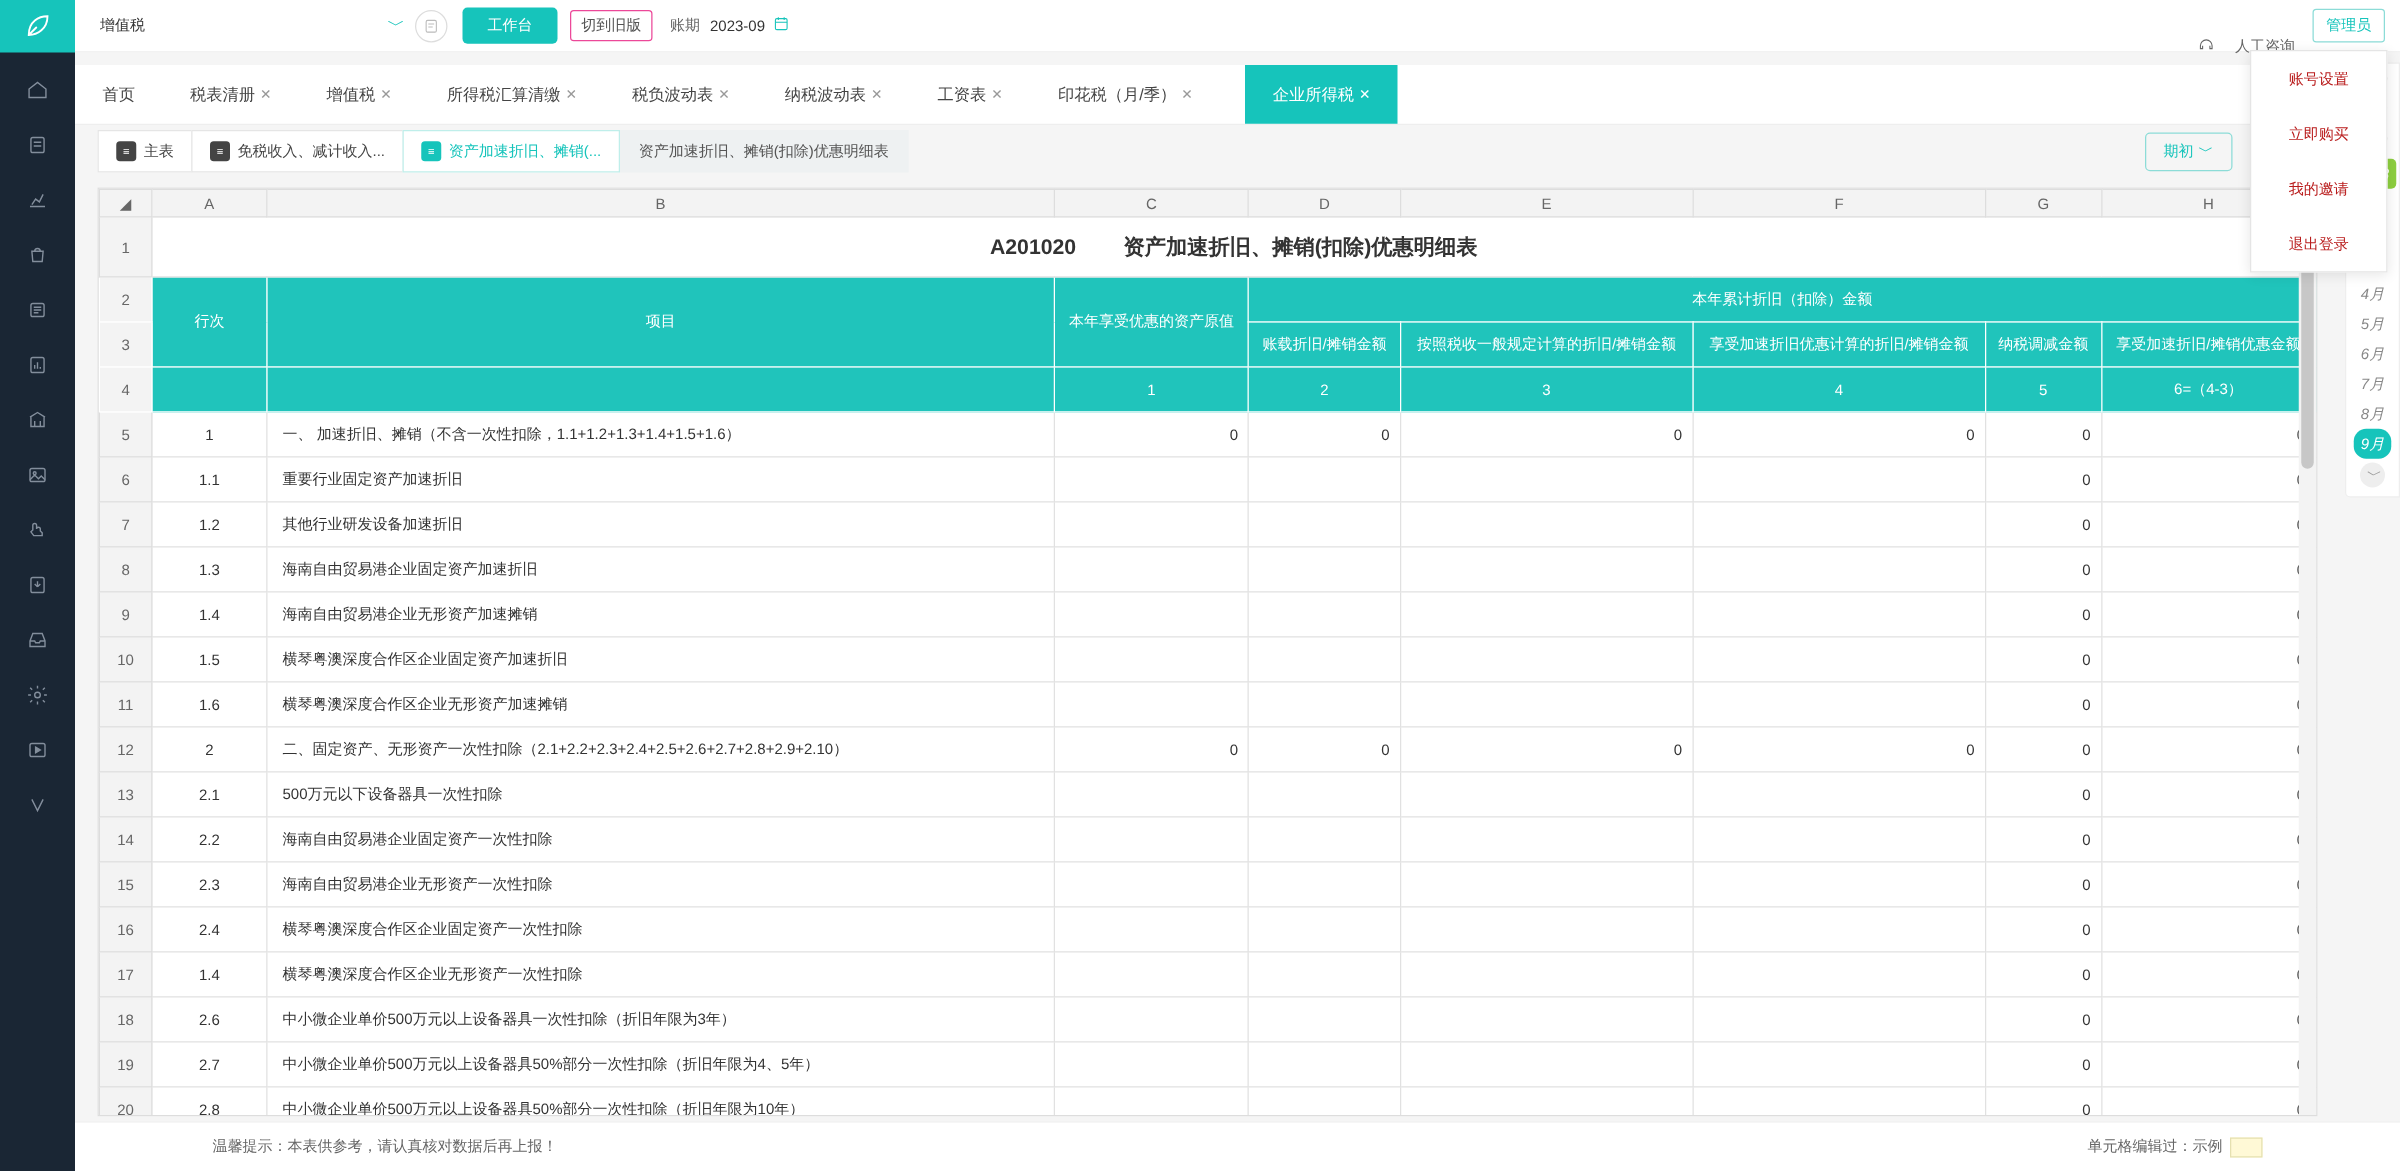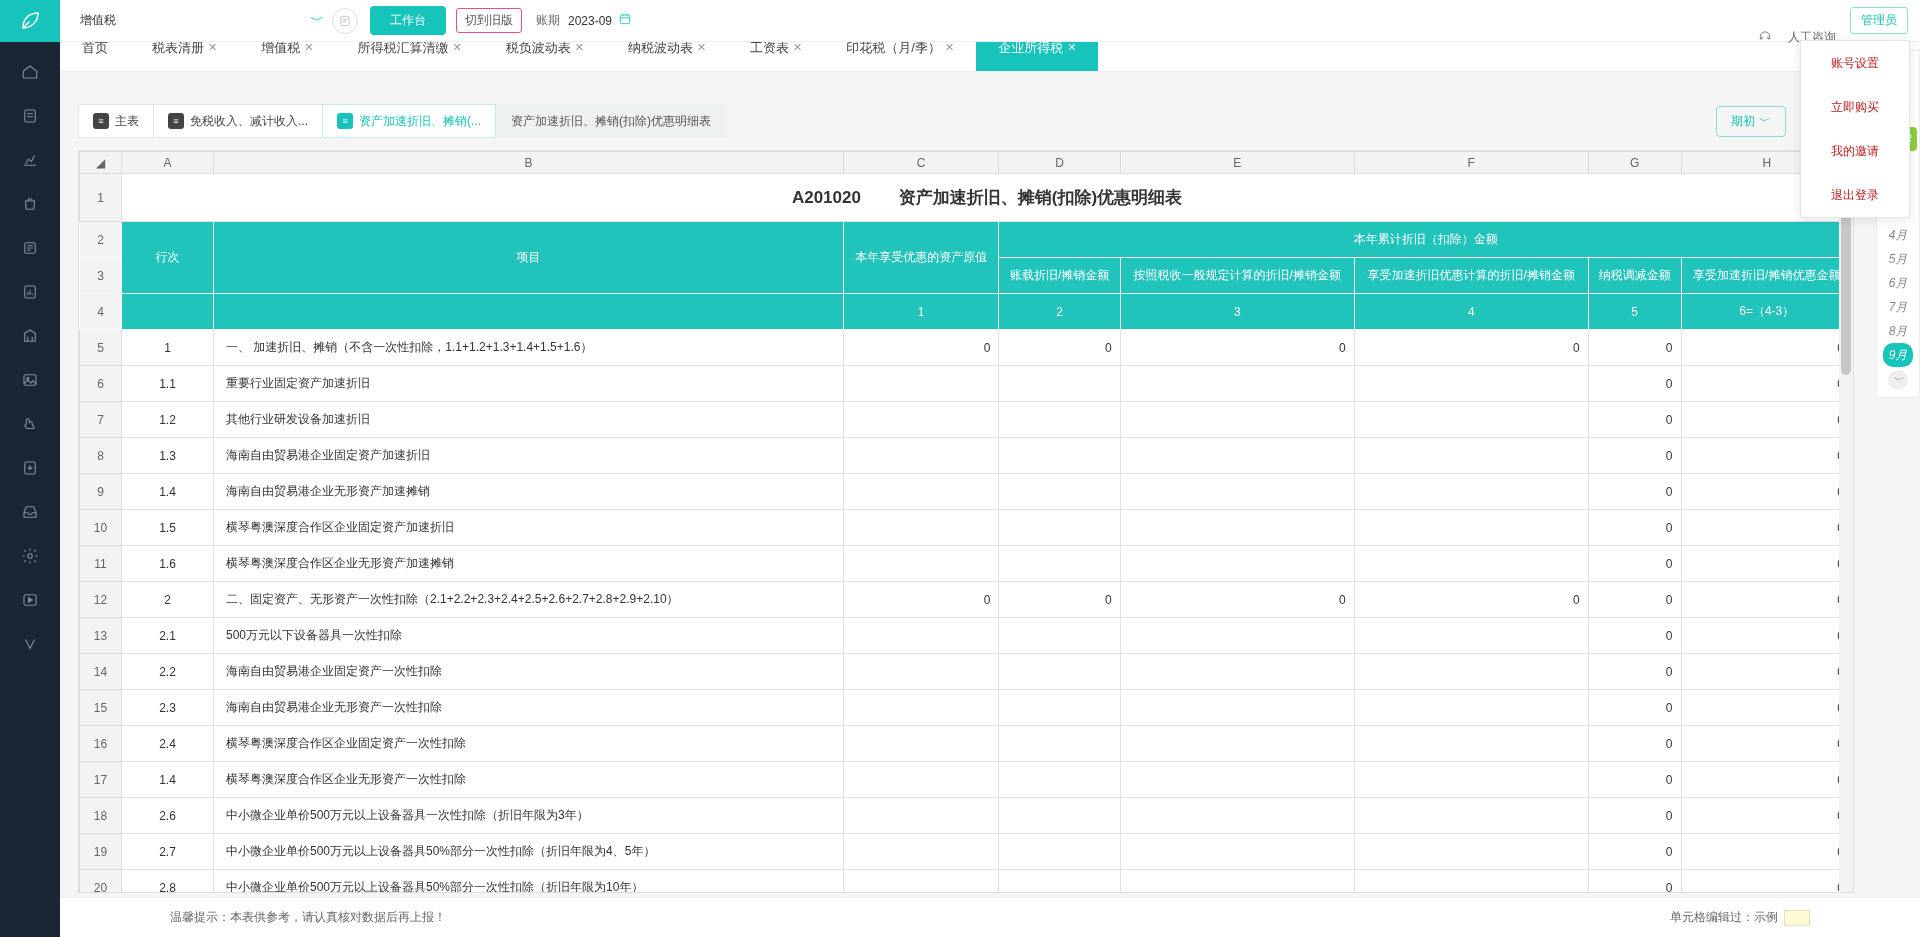--- a/index.html
+++ b/index.html
@@ -21,24 +21,24 @@
 .workbench-btn { background: #16c4bb; color: #fff; border-radius: 4px; padding: 6px 20px; cursor: pointer; margin-right: 10px; font-size: 12px; border: none; }
 .old-ver-btn { background: #fff; border: 1px solid #ec4899; border-radius: 3px; padding: 3px 8px; font-size: 12px; cursor: pointer; color: #555; margin-right: 14px; }
 .period-label { color: #666; margin-right: 8px; }
 .period-value { color: #333; margin-right: 6px; }
 .cal-icon { color: #16c4bb; cursor: pointer; }
 .spacer { flex: 1; }
 .consult-link { display: flex; align-items: flex-start; gap: 16px; color: #666; cursor: pointer; margin-right: 14px; margin-top: 33px; }
 .admin-btn { border: 1px solid #8cdcd7; color: #16c4bb; padding: 4px 10px; border-radius: 3px; cursor: pointer; }
 
 
-.tabs-bar { position: absolute; left: 60px; top: 24px; right: 0; height: 48px; background: #fff; display: flex; align-items: center; border-bottom: 1px solid #eee; z-index: 40; }
+.tabs-bar { position: absolute; left: 60px; top: 52px; right: 0; height: 48px; background: #fff; display: flex; align-items: center; border-bottom: 1px solid #eee; z-index: 40; }
 .tab { padding: 0 22px; height: 100%; display: flex; align-items: center; gap: 4px; cursor: pointer; color: #444; font-size: 13px; }
 .tab .close { color: #999; font-size: 11px; }
-.tab.active { background: #16c4bb; color: #fff; }
+.tab.active { background: #16c4bb; color: #fff; margin-left: 20px; }
 .tab.active .close { color: #fff; }
 
 
 .subtab-bar { position: absolute; left: 78px; top: 98px; right: 22px; height: 46px; display: flex; align-items: center; z-index: 35; }
 .subtab { display: flex; align-items: center; gap: 6px; padding: 0 14px; height: 34px; background: #fff; border: 1px solid #e5e5e5; font-size: 12px; color: #444; cursor: pointer; }
 .subtab + .subtab { margin-left: -1px; }
 .subtab.active { color: #16c4bb; border-color: #bfeeea; position: relative; z-index: 2; }
 .subtab .sub-icon { width: 16px; height: 16px; border-radius: 3px; display: inline-flex; align-items: center; justify-content: center; font-size: 9px; color: #fff; background: #444; }
 .subtab.active .sub-icon { background: #16c4bb; }
 .breadcrumb-chip { margin-left: -1px; height: 34px; background: #eef1f2; display: flex; align-items: center; padding: 0 16px; font-size: 12px; color: #555; position: relative; }

